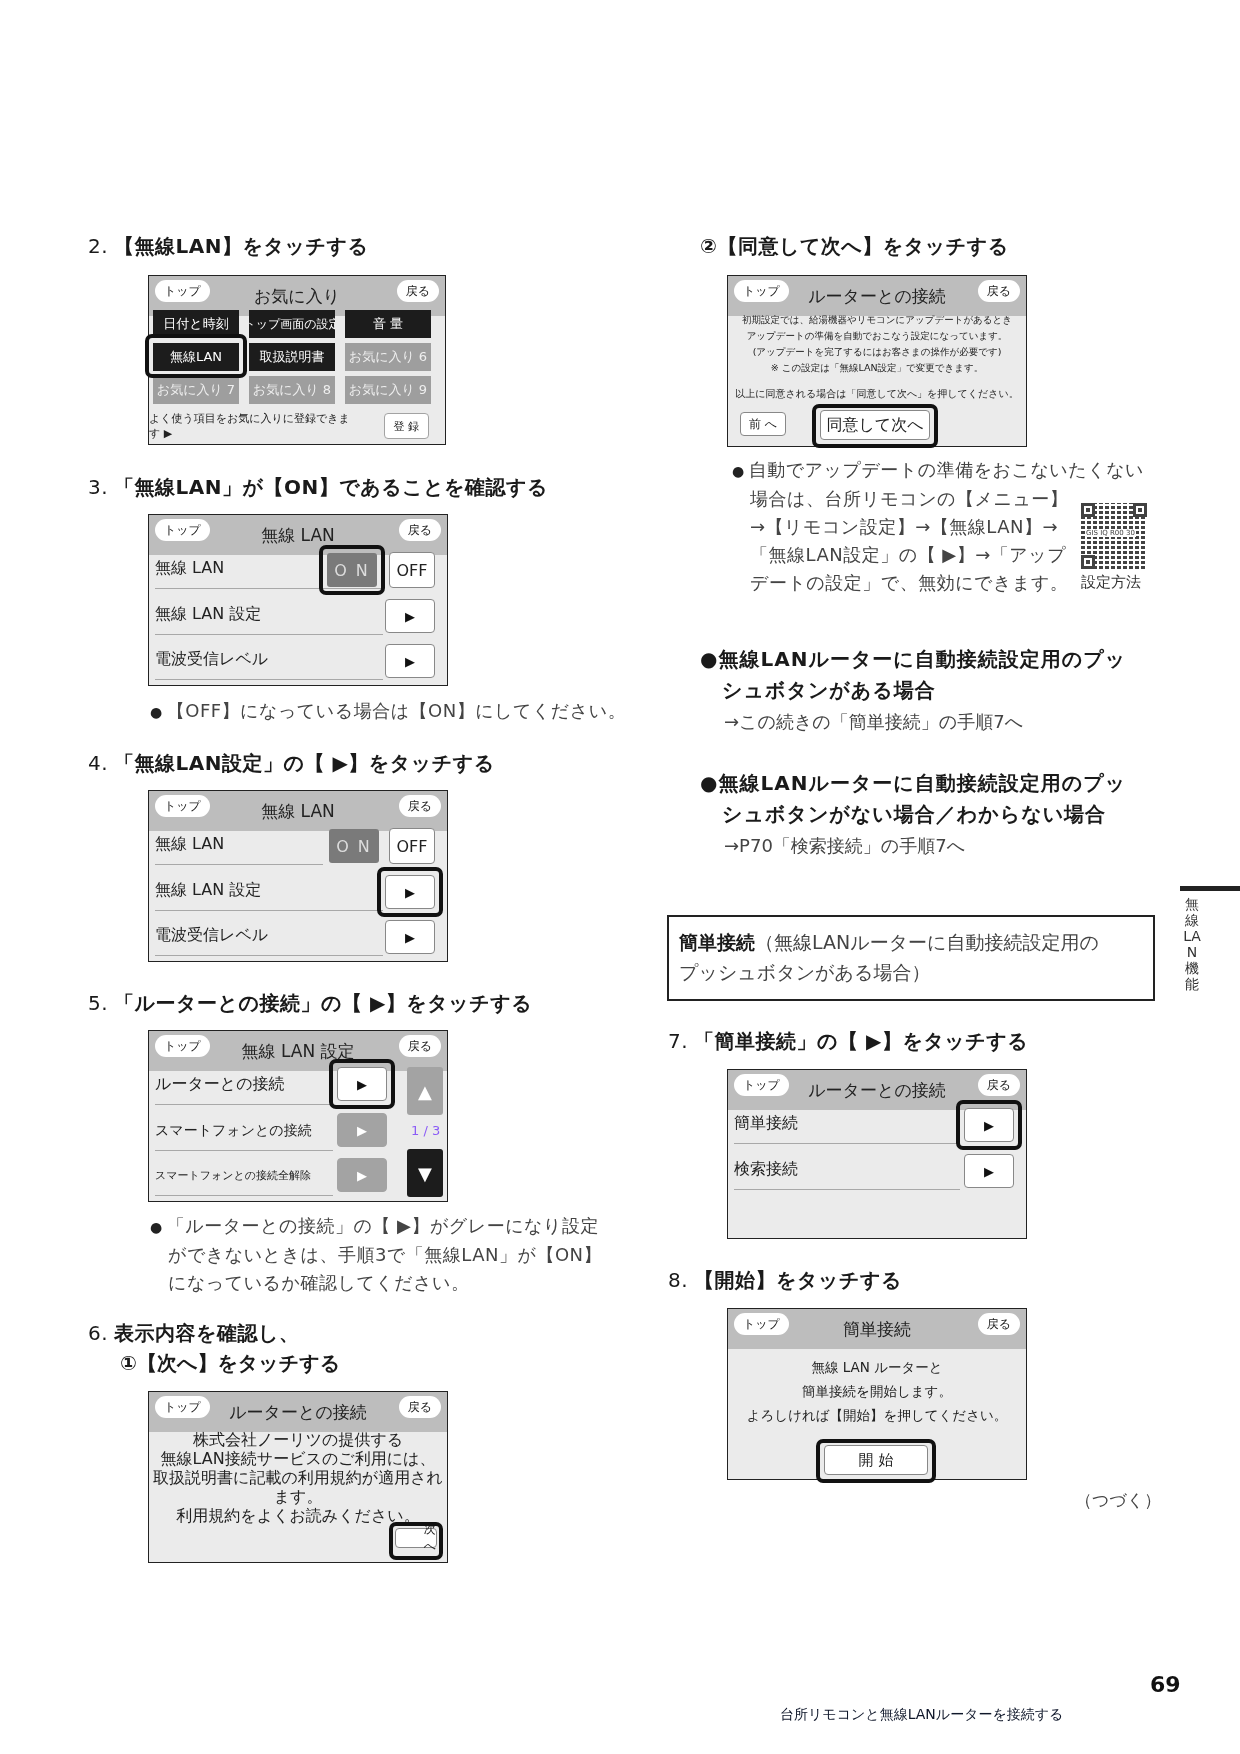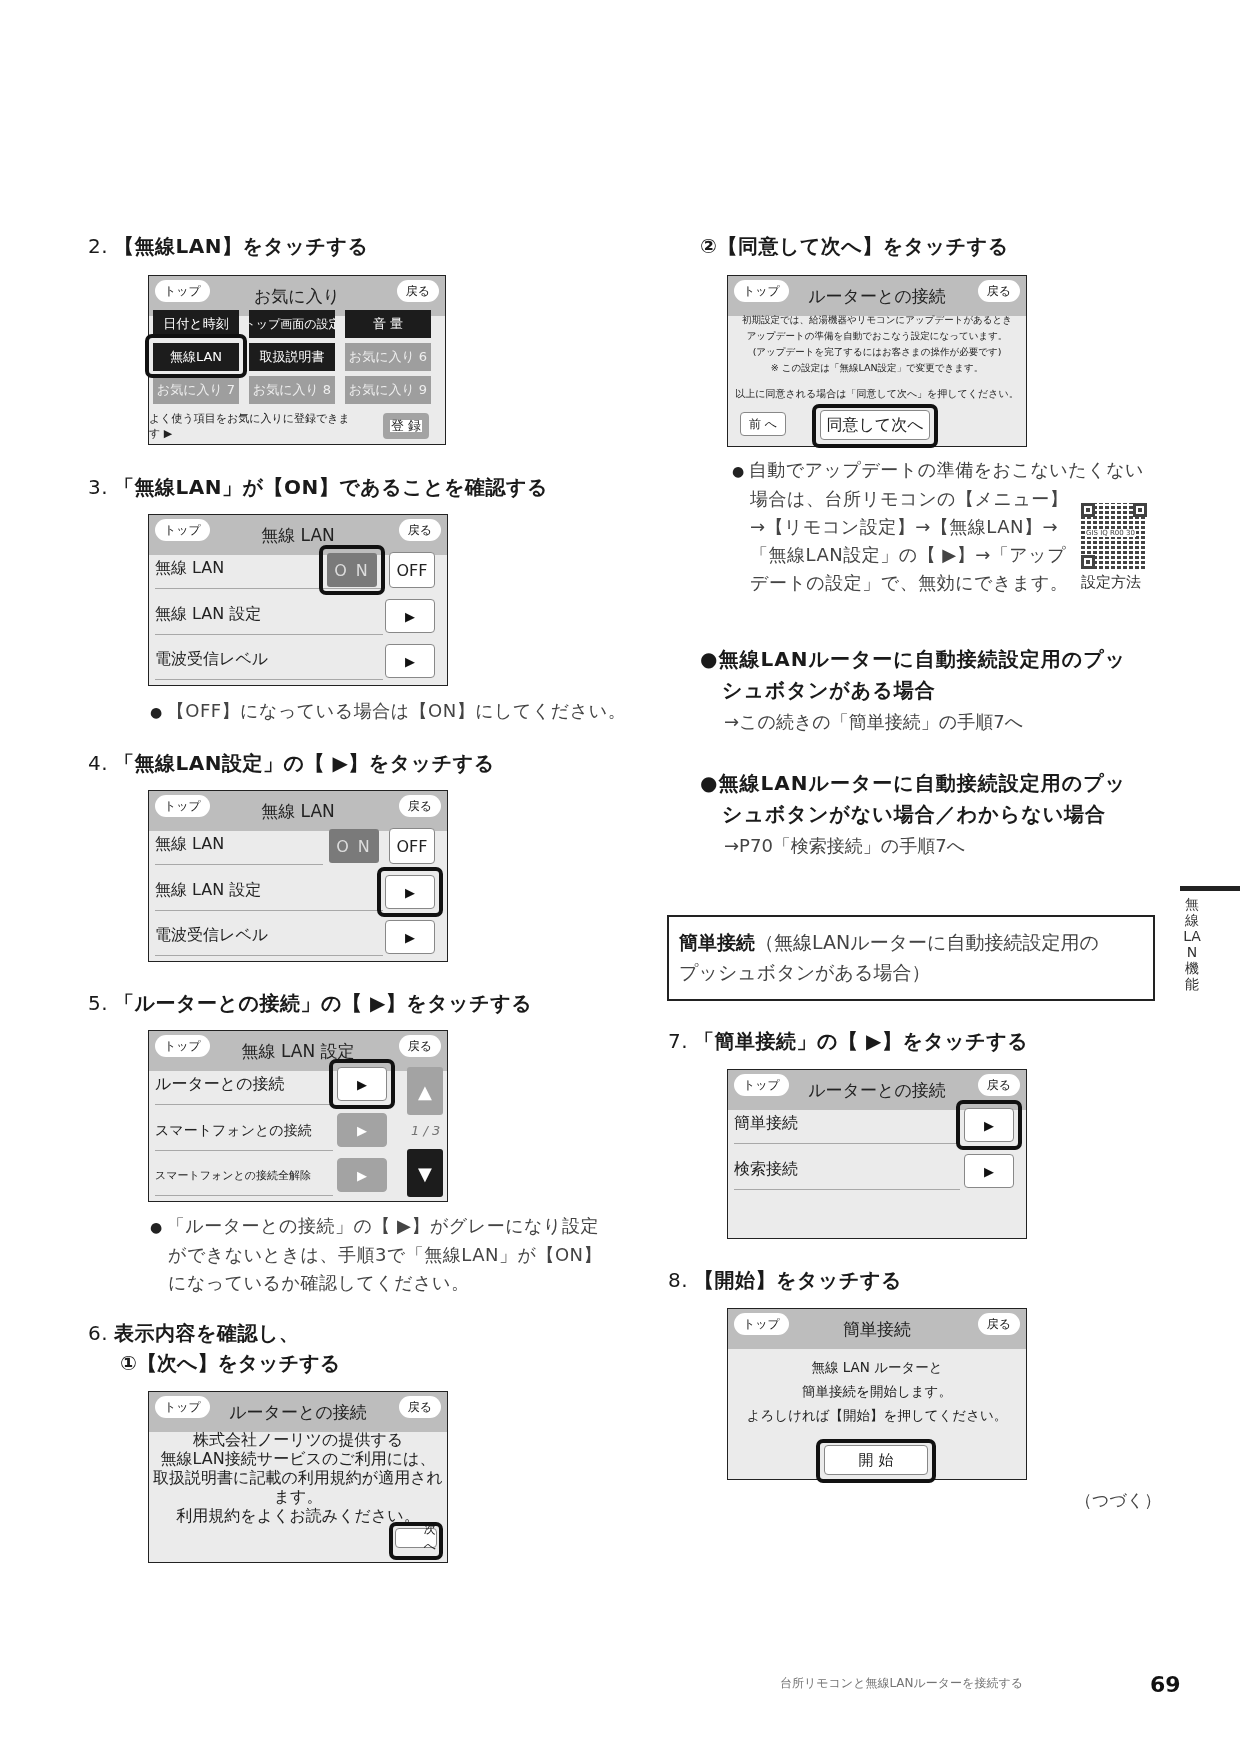--- a/index.html
+++ b/index.html
@@ -24,33 +24,33 @@
   .pill.right { right: 6px; }
 
   .highlight { position: absolute; border: 4px solid #111; border-radius: 7px; pointer-events: none; }
 
   
   .fav-grid { position: absolute; left: 4px; top: 34px; display: grid; grid-template-columns: 86px 86px 86px; grid-auto-rows: 28px; gap: 5px 10px; }
   .fav-btn { display: flex; align-items: center; justify-content: center; font-size: 13px; color: #fff; white-space: nowrap; overflow: hidden; }
   .fav-btn.dark { background: #1c1c1c; }
   .fav-btn.gray { background: #9e9e9e; color: #efefef; }
   .fav-footer { position: absolute; left: 0; right: 0; bottom: 5px; height: 26px; display: flex; align-items: center; justify-content: flex-end; padding-right: 16px; font-size: 11px; color: #222; }
-  .reg-btn { margin-left: 23px; height: 26px; width: 48px; background: #fff; border: 7px solid #a3a3a3; border-radius: 4px; font-size: 13px; display: flex; align-items: center; justify-content: center; }
+  .reg-btn { margin-left: 23px; height: 26px; width: 48px; background: #fff; border: 1px solid #a3a3a3; border-radius: 4px; font-size: 11px; display: flex; align-items: center; justify-content: center; }
 
   
   .row { position: absolute; left: 6px; height: 40px; font-size: 16px; color: #222; display: flex; align-items: center; border-bottom: 1px solid #a8a8a8; }
   .arrow-btn { position: absolute; width: 50px; height: 34px; background: #fff; border: 1px solid #888; border-radius: 4px; display: flex; align-items: center; justify-content: center; font-size: 13px; color: #111; }
   .arrow-btn.gray { background: #a3a3a3; border-color: #a3a3a3; color: #fff; }
   .on-btn { position: absolute; width: 50px; height: 34px; background: #7a7a7a; color: #ddd; display: flex; align-items: center; justify-content: center; font-size: 16px; letter-spacing: 2px; border-radius: 3px; }
   .off-btn { position: absolute; width: 46px; height: 36px; background: #fff; border: 1px solid #888; border-radius: 4px; display: flex; align-items: center; justify-content: center; font-size: 16px; color: #222; }
 
   .scroll-btn { position: absolute; width: 36px; height: 48px; display: flex; align-items: center; justify-content: center; font-size: 18px; color: #fff; border-radius: 3px; }
   .scroll-btn.up { background: #a3a3a3; }
   .scroll-btn.down { background: #1c1c1c; }
-  .page-indicator { position: absolute; font-size: 13px; color: #737373; font-style: italic; }
+  .page-indicator { position: absolute; font-size: 13px; color: #8b5cf6; }
 
   .msg { position: absolute; left: 0; right: 0; text-align: center; font-size: 16px; color: #222; line-height: 19px; }
   .plain-btn { position: absolute; background: #fff; border: 1px solid #888; border-radius: 4px; display: flex; align-items: center; justify-content: center; color: #222; }
 
   .box { position: absolute; border: 2px solid #222; padding: 10px 10px; font-size: 19px; line-height: 30px; color: #444; }
   .box b { color: #1a1a1a; }
 
   .case { position: absolute; font-size: 20px; font-weight: bold; line-height: 31px; color: #1a1a1a; letter-spacing: 1px; }
   .case-link { position: absolute; font-size: 18px; color: #444; }
 
@@ -59,21 +59,21 @@
 
   .qr { position: absolute; width: 66px; height: 66px; background:
       repeating-linear-gradient(0deg, #222 0 3px, #fff 3px 5px),
       #fff; opacity: 0.85; }
   .qr-inner { position: absolute; inset: 0; background:
       repeating-linear-gradient(90deg, transparent 0 4px, #fff 4px 6px); }
   .qr-finder { position: absolute; width: 14px; height: 14px; border: 3px solid #222; background: #fff; }
   .qr-finder::after { content: ""; position: absolute; left: 2px; top: 2px; width: 4px; height: 4px; background: #222; }
   .qr-code-text { position: absolute; left: 4px; top: 26px; font-size: 7px; background: #fff; color: #222; padding: 0 1px; }
 
-  .footer-title { position: absolute; font-size: 12px; color: #737373; }
+  .footer-title { position: absolute; font-size: 14px; color: #0f172a; margin-top: 31px; }
   .page-num { position: absolute; font-size: 22px; font-weight: bold; color: #111; }
   .cont { position: absolute; font-size: 17px; color: #444; }
 </style>
 </head>
 <body>
 
 <div class="step-heading" style="left:88px; top:233px;">
   <span class="num">2.</span><span>【無線LAN】をタッチする</span>
 </div>
 

